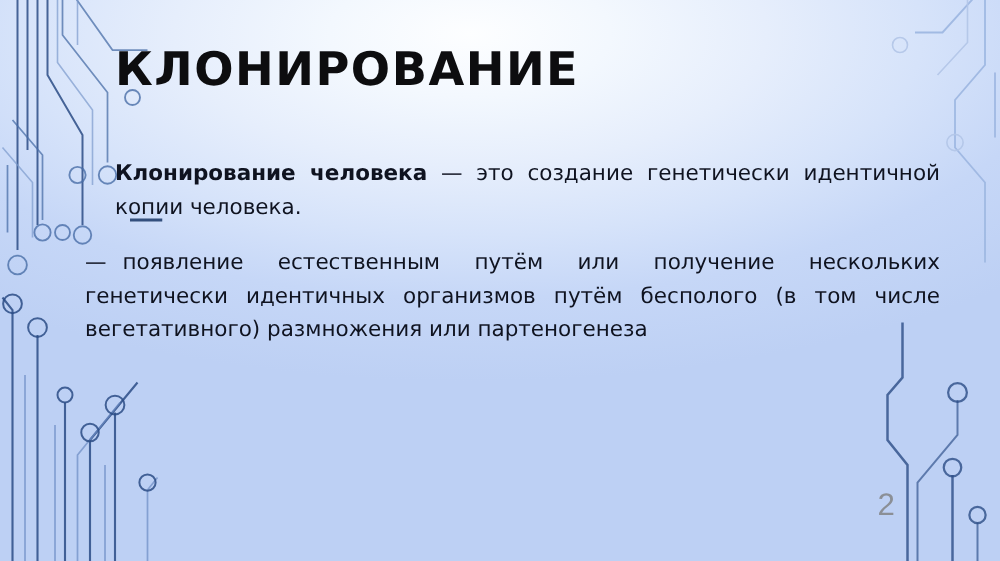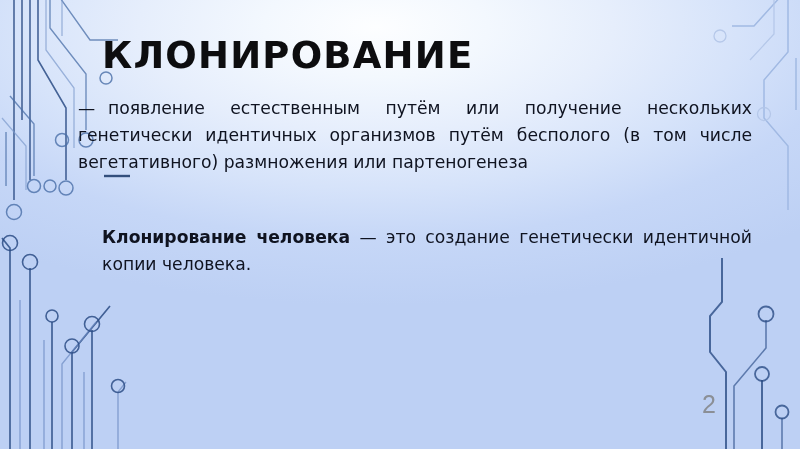--- a/index.html
+++ b/index.html
@@ -30,21 +30,21 @@
     bottom: 0;
     pointer-events: none;
   }
   .circuit.left  { left: 0;  width: 130px; }
   .circuit.right { right: 0; width: 130px; }
   .circuit svg { display: block; width: 100%; height: 100%; }
 
   
   .content {
     position: absolute;
-    left: 78px;
+    left: 68px;
     right: 48px;
     top: 34px;
   }
   .slide-title {
     margin: 0;
     padding: 0 0 0 24px;
     font-size: 37px;
     line-height: 44px;
     font-weight: bold;
     letter-spacing: 1.2px;
@@ -174,25 +174,25 @@
         <circle cx="92" cy="374" r="7"></circle>
         <circle cx="112" cy="412" r="6.5"></circle>
       </g>
     </svg>
   </div>
 
   <div class="content">
 
     <h1 class="slide-title">КЛОНИРОВАНИЕ</h1>
 
+    <p class="para para-2">
+      <b>Клонирование человека</b><span> — </span><span>это создание генетически идентичной копии человека.</span>
+    </p>
+
     <p class="para para-1">
       <span class="dash">—</span><span>появление естественным путём или получение нескольких генетически идентичных организмов путём бесполого (в том числе вегетативного) размножения или партеногенеза</span>
-    </p>
-
-    <p class="para para-2">
-      <b>Клонирование человека</b><span> — </span><span>это создание генетически идентичной копии человека.</span>
     </p>
 
   </div>
 
   <div class="page-number">2</div>
 
 </div>
 
 </body></html>

